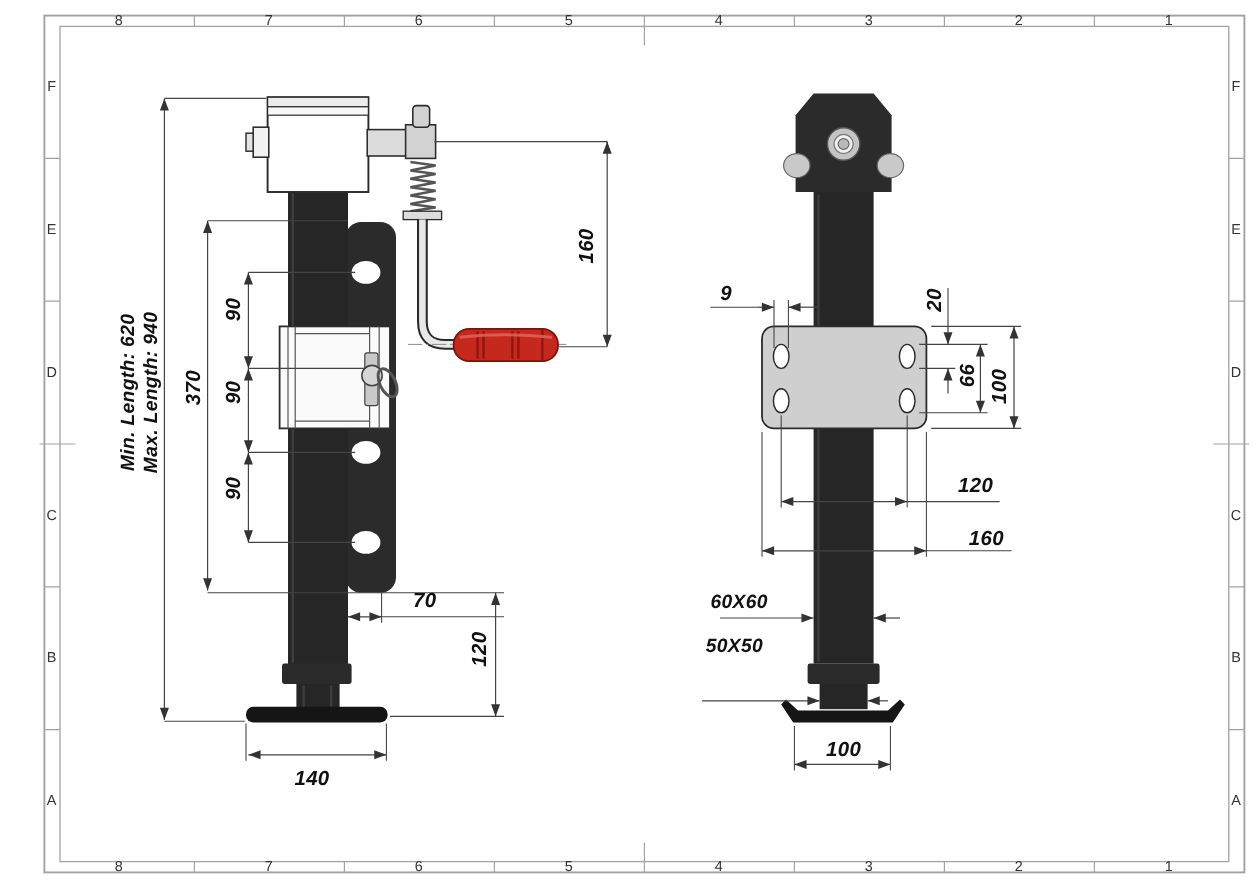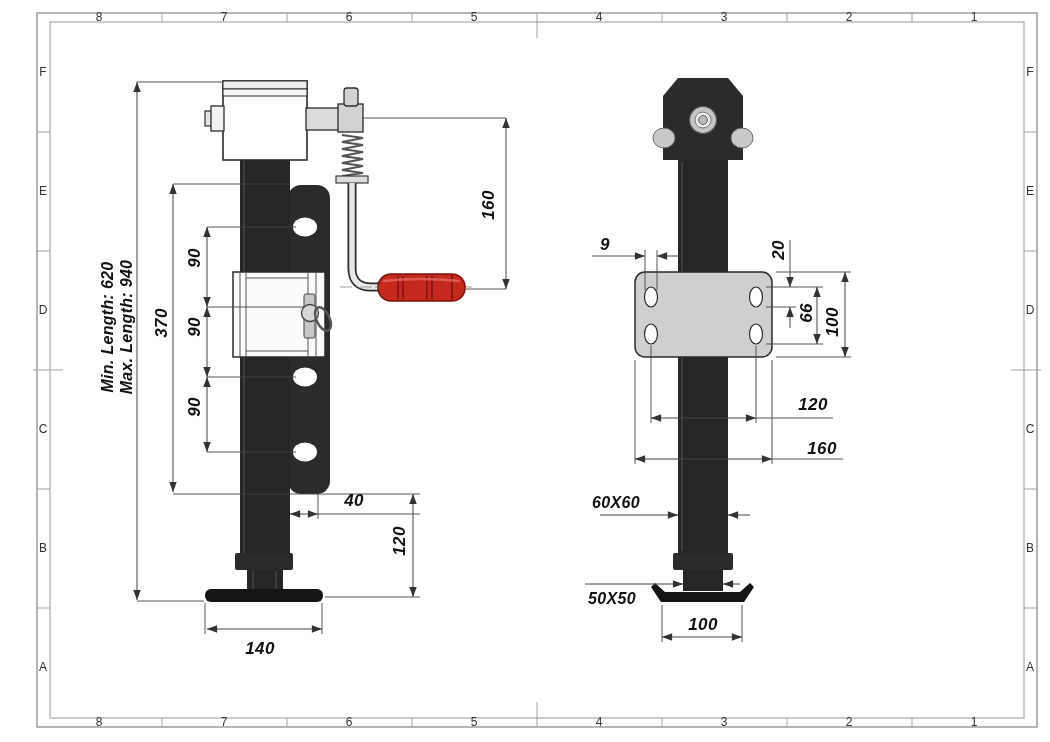--- a/index.html
+++ b/index.html
@@ -217,27 +217,27 @@
 
 <div class="minmax" style="left:117px;top:327px">
   <div>Min. Length: 620</div>
   <div>Max. Length: 940</div>
 </div>
 <div class="dim-text rot" style="left:489px;top:205px">160</div>
 <div class="dim-text rot" style="left:195px;top:258px">90</div>
 <div class="dim-text rot" style="left:195px;top:327px">90</div>
 <div class="dim-text rot" style="left:195px;top:407px">90</div>
 <div class="dim-text rot" style="left:162px;top:323px">370</div>
-<div class="dim-text" style="left:354px;top:501px">40</div>
+<div class="dim-text" style="left:354px;top:501px">70</div>
 <div class="dim-text rot" style="left:400px;top:541px">120</div>
 <div class="dim-text" style="left:260px;top:649px">140</div>
 
 <div class="dim-text" style="left:605px;top:245px">9</div>
 <div class="dim-text rot" style="left:779px;top:250px">20</div>
 <div class="dim-text rot" style="left:807px;top:313px">66</div>
 <div class="dim-text rot" style="left:833px;top:322px">100</div>
 <div class="dim-text" style="left:813px;top:405px">120</div>
 <div class="dim-text" style="left:822px;top:449px">160</div>
 <div class="dim-text sm" style="left:616px;top:503px">60X60</div>
-<div class="dim-text sm" style="left:612px;top:599px">50X50</div>
+<div class="dim-text sm" style="left:612px;top:539px">50X50</div>
 <div class="dim-text" style="left:703px;top:625px">100</div>
 
 </div>
 
 </body></html>

